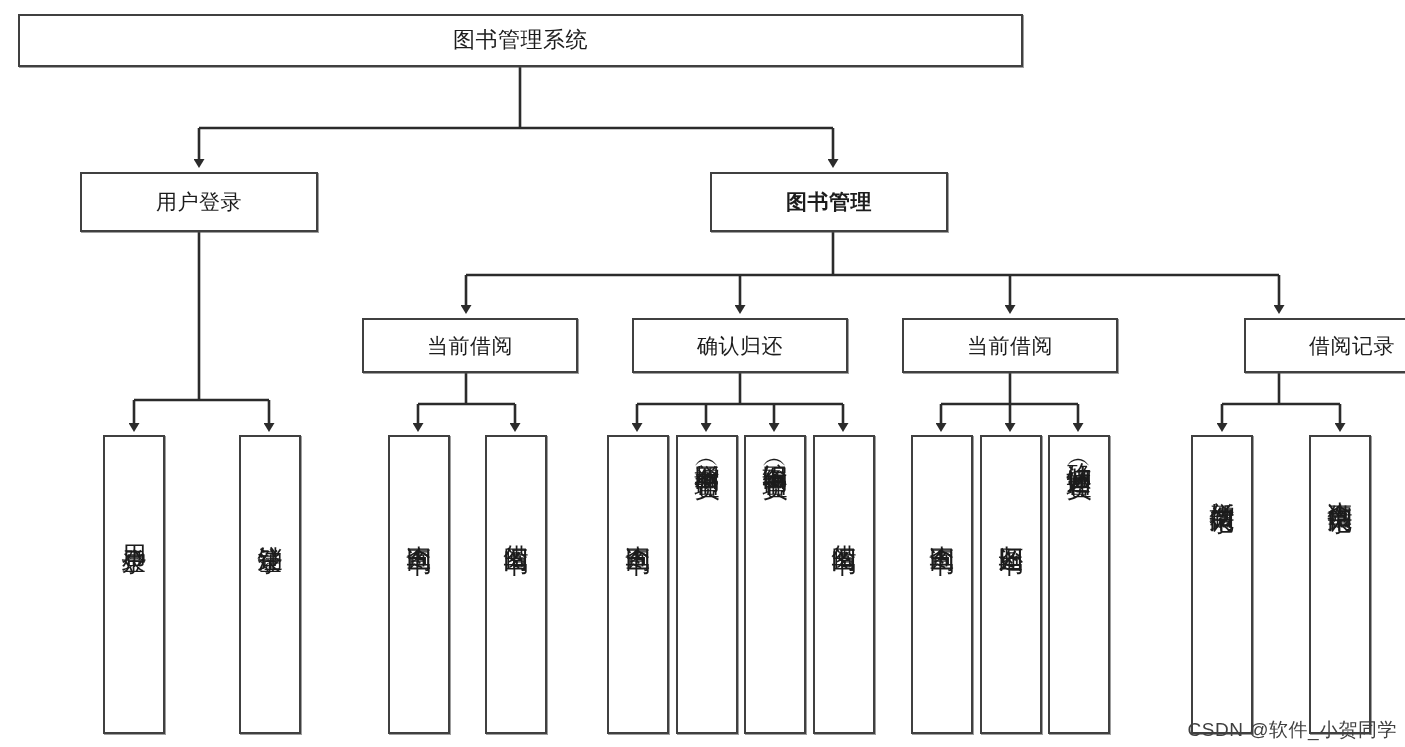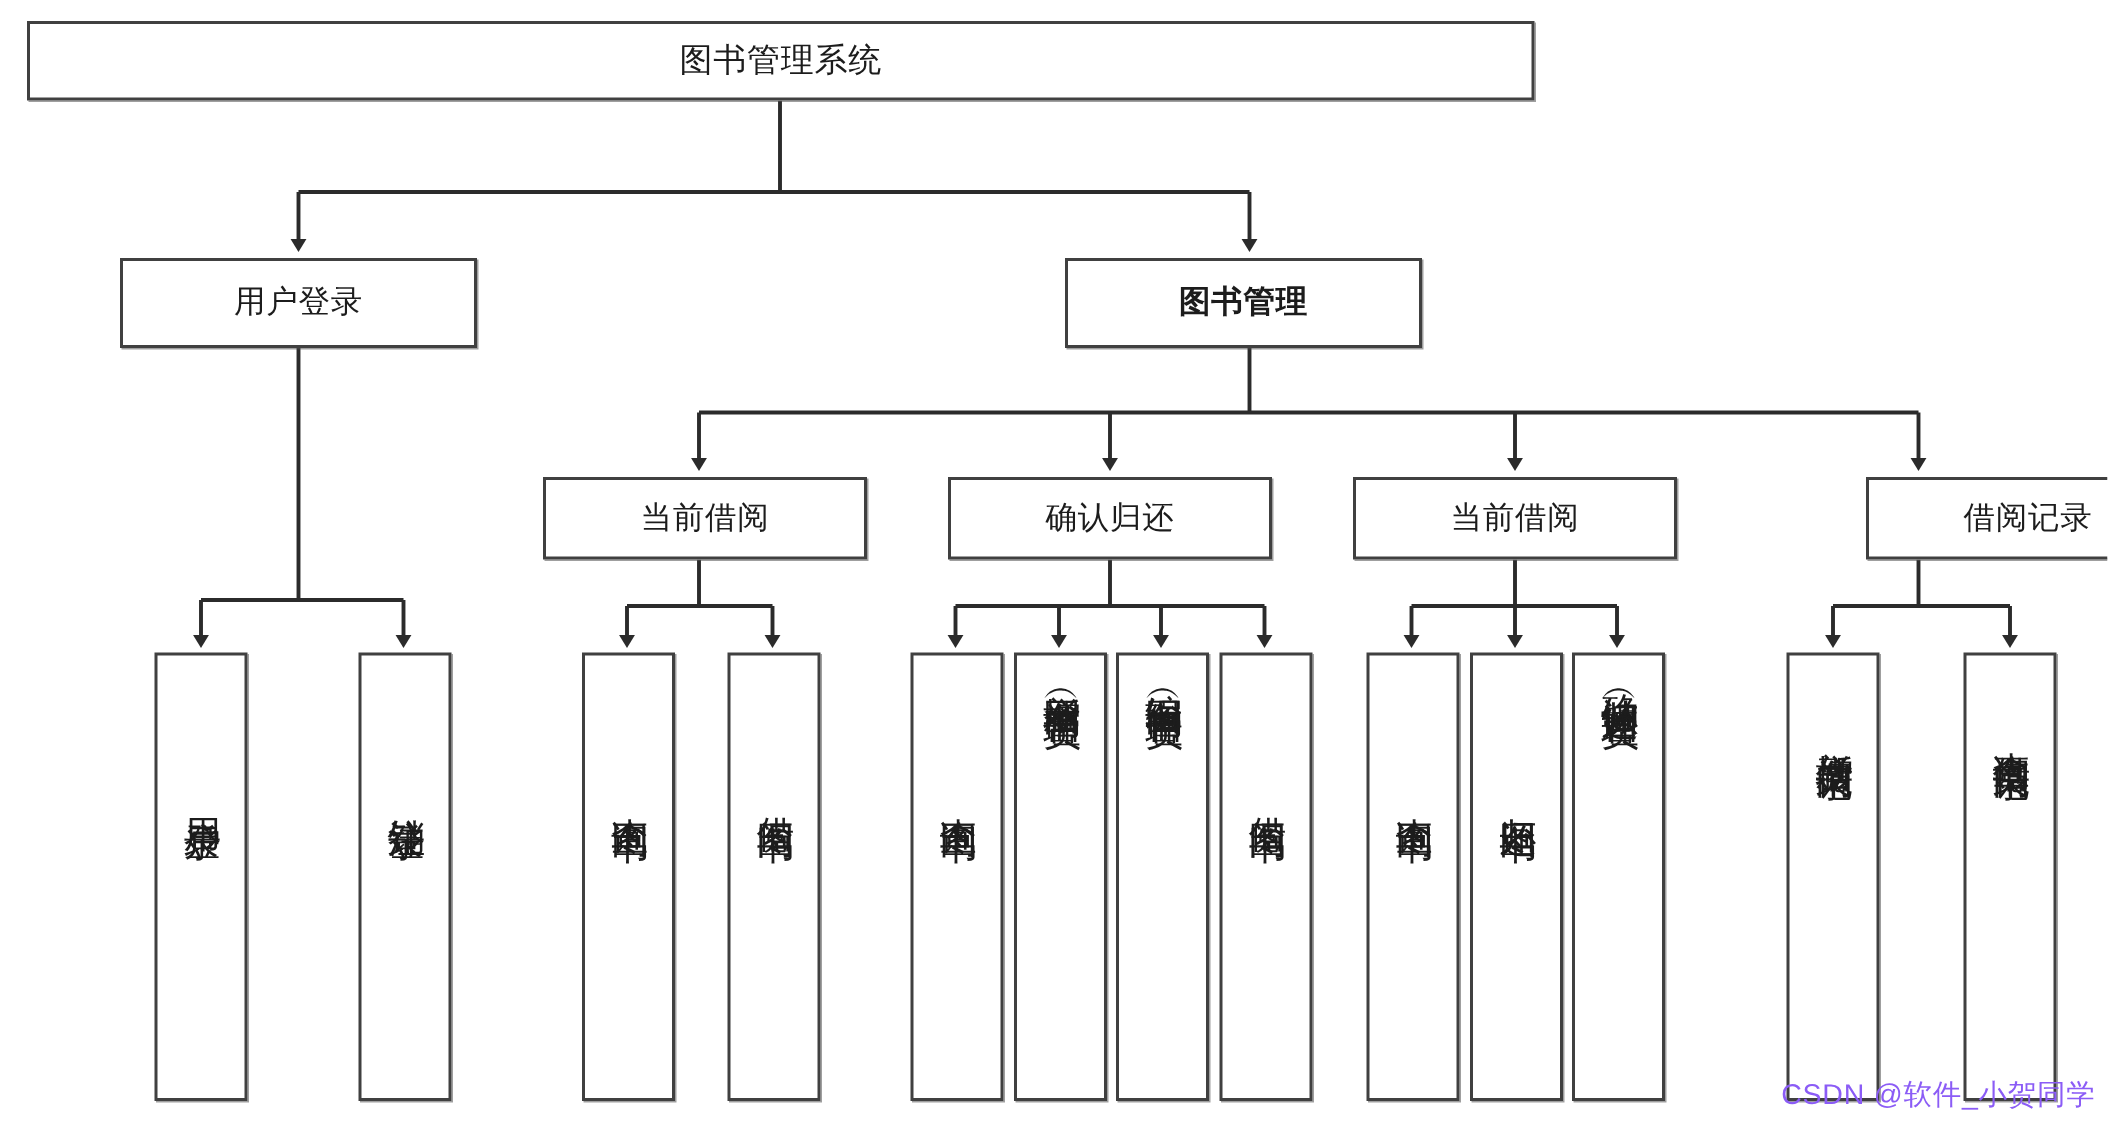--- a/index.html
+++ b/index.html
@@ -63,21 +63,21 @@
     text-orientation: upright;
     line-height: 1.0;
     letter-spacing: 2px;
     white-space: nowrap;
   }
   .watermark {
     position: absolute;
     right: 8px;
     bottom: 4px;
     font-size: 19px;
-    color: #8b5cf6;
+    color: #404040;
     letter-spacing: 0.5px;
     white-space: nowrap;
     user-select: none;
   }
 </style>
 </head>
 <body>
 
 <div id="canvas">
 

